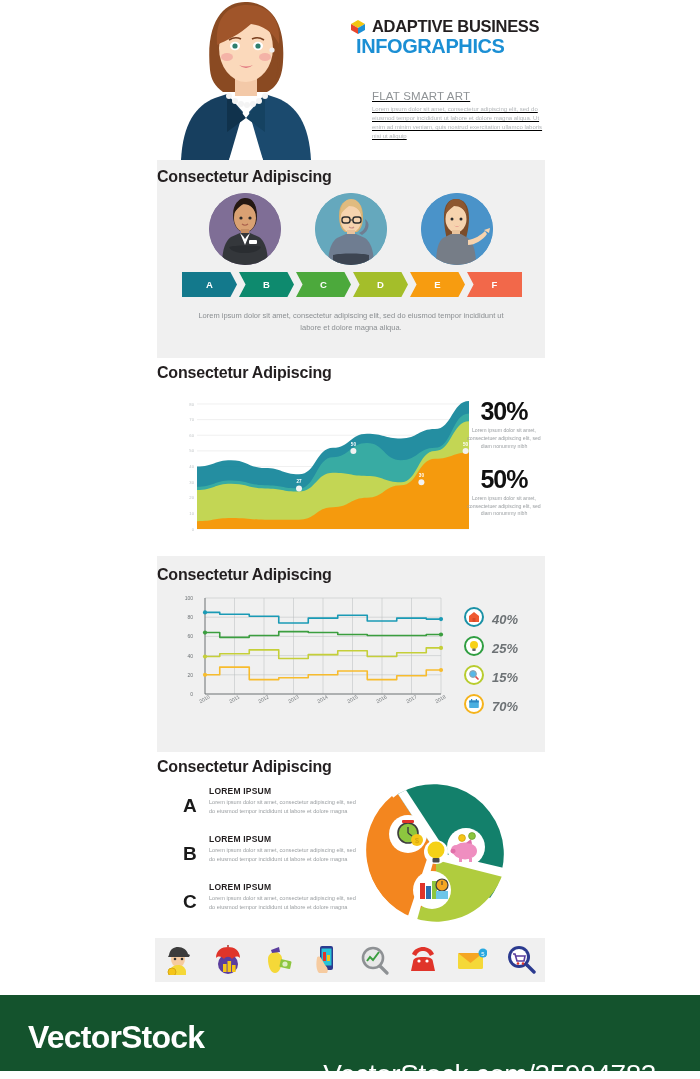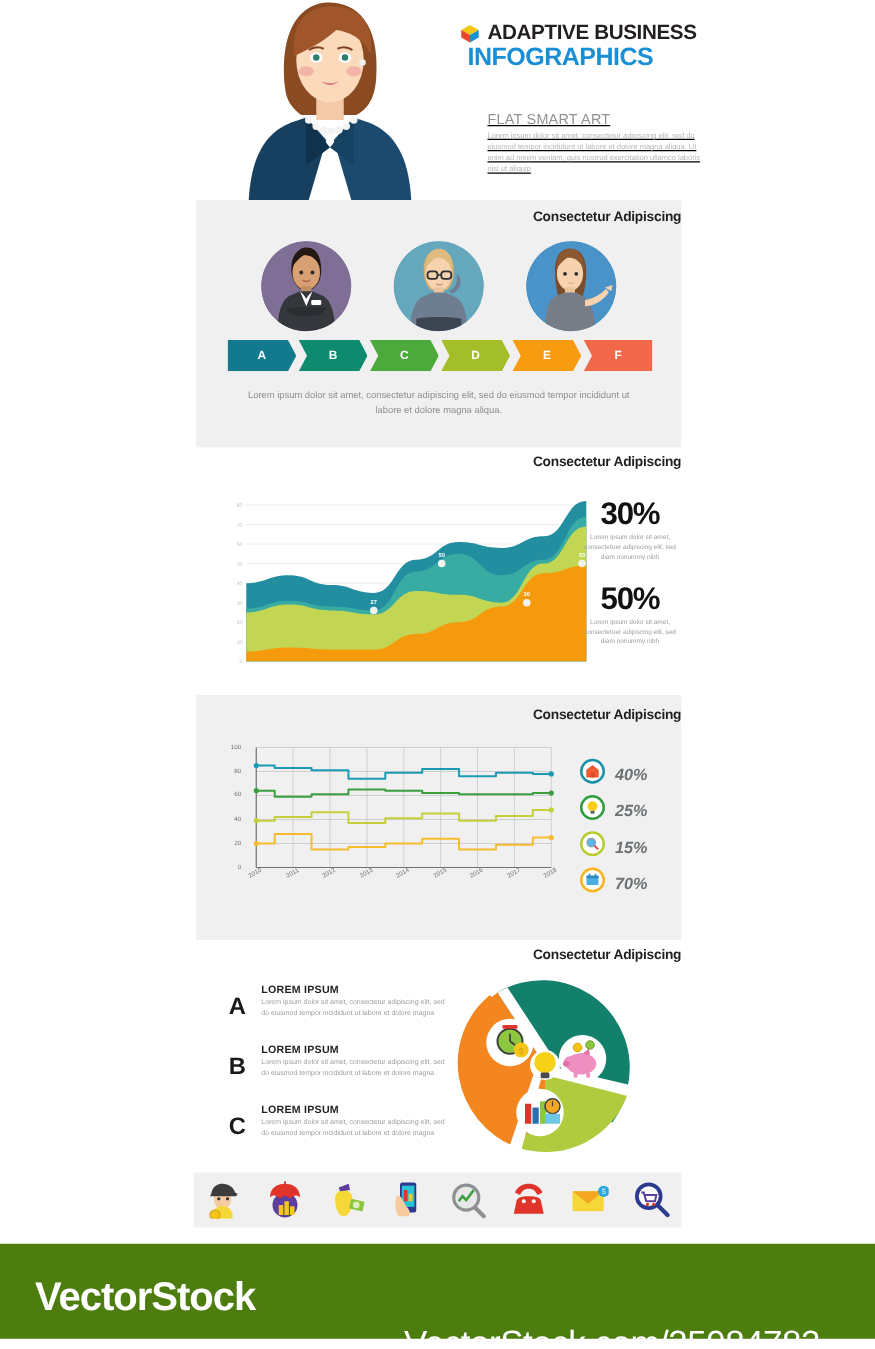--- a/index.html
+++ b/index.html
@@ -7,34 +7,34 @@
     width: 700px; height: 1079px;
     background: #ffffff;
     font-family: "Liberation Sans", sans-serif;
     overflow: hidden;
     position: relative;
   }
   .page { position: relative; width: 700px; height: 1079px; background:#fff; }
   .sheet { position:absolute; left:0; top:0; width:700px; height:995px; background:#ffffff; }
 
   
-  .header { position:absolute; left:173px; top:0; width:390px; height:115px; }
+  .header { position:absolute; left:155px; top:0; width:390px; height:115px; }
   .woman-wrap { position:absolute; left:0px; top:0px; width:180px; height:160px; overflow:hidden; }
   .logo-block { position:absolute; left:195px; top:18px; width:200px; }
   .logo-row { display:flex; align-items:center; gap:6px; }
   .logo-mark { width:16px; height:16px; position:relative; flex:0 0 auto; }
   .title1 { font-size:16.5px; font-weight:bold; color:#231f20; letter-spacing:-0.3px; line-height:1.05; }
   .title2 { font-size:20px; font-weight:bold; color:#1b8fd4; letter-spacing:-0.4px; line-height:1.05; margin-left:6px; margin-top:1px;}
   .sub-head { position:absolute; left:217px; top:90px; width:180px;text-decoration:underline; }
   .sub-title { font-size:11.5px; color:#8f9396; letter-spacing:0.2px; margin-bottom:3px; }
   .sub-body { font-size:6px; color:#b2b6b9; line-height:1.52; }
 
   
   .sec2 { position:absolute; left:157px; top:160px; width:388px; height:198px; background:#f0f0f0; }
-  .sec-title { text-align:right; font-size:11px; font-weight:bold; color:#231f20; letter-spacing:-0.2px; }
+  .sec-title { text-align:left; font-size:16px; font-weight:bold; color:#231f20; letter-spacing:-0.2px; }
   .sec2 .sec-title { padding-top:8px; }
   .avatars { position:absolute; top:33px; left:0; width:388px; height:75px; }
   .avatar { position:absolute; width:72px; height:72px; border-radius:50%; overflow:hidden; }
   .av1 { left:52px; top:0; background:#7f6e96; }
   .av2 { left:158px; top:0; background:#65a8bd; }
   .av3 { left:264px; top:0; background:#4a93c9; }
   .chev-row { position:absolute; left:25px; top:112px; width:340px; height:25px; display:flex; }
   .chev { position:relative; height:25px; flex:1; display:flex; align-items:center; justify-content:center;
           color:#fff; font-size:9.5px; font-weight:bold; margin-right:2px;
           clip-path: polygon(0% 0%, 88% 0%, 100% 50%, 88% 100%, 0% 100%, 12% 50%); }
@@ -72,21 +72,21 @@
   .abc-head { position:absolute; left:26px; top:0px; font-size:8.5px; font-weight:bold; color:#231f20; letter-spacing:0.2px;}
   .abc-body { position:absolute; left:26px; top:12px; width:150px; font-size:5.6px; color:#9a9ea1; line-height:1.62;}
   .pin-wrap { position:absolute; left:205px; top:26px; width:148px; height:148px; }
 
   
   .icon-strip { position:absolute; left:155px; top:938px; width:390px; height:44px; background:#f0f0f0;
                 display:flex; align-items:center; justify-content:space-around; }
   .strip-icon { width:30px; height:30px; }
 
   
-  .footer { position:absolute; left:0; top:995px; width:700px; height:76px; background:#4d7c0f; }
+  .footer { position:absolute; left:0; top:995px; width:700px; height:76px; background:#14532d; }
   .fl { position:absolute; left:28px; top:24px; color:#fff; font-size:32px; font-weight:bold; letter-spacing:-0.8px;}
   .fr { position:absolute; right:44px; top:31px; color:#fff; font-size:28px; letter-spacing:-0.4px;margin-top:33px;}
 </style>
 </head>
 <body>
 
 <div class="page">
 <div class="sheet">
 
   <div class="header">

